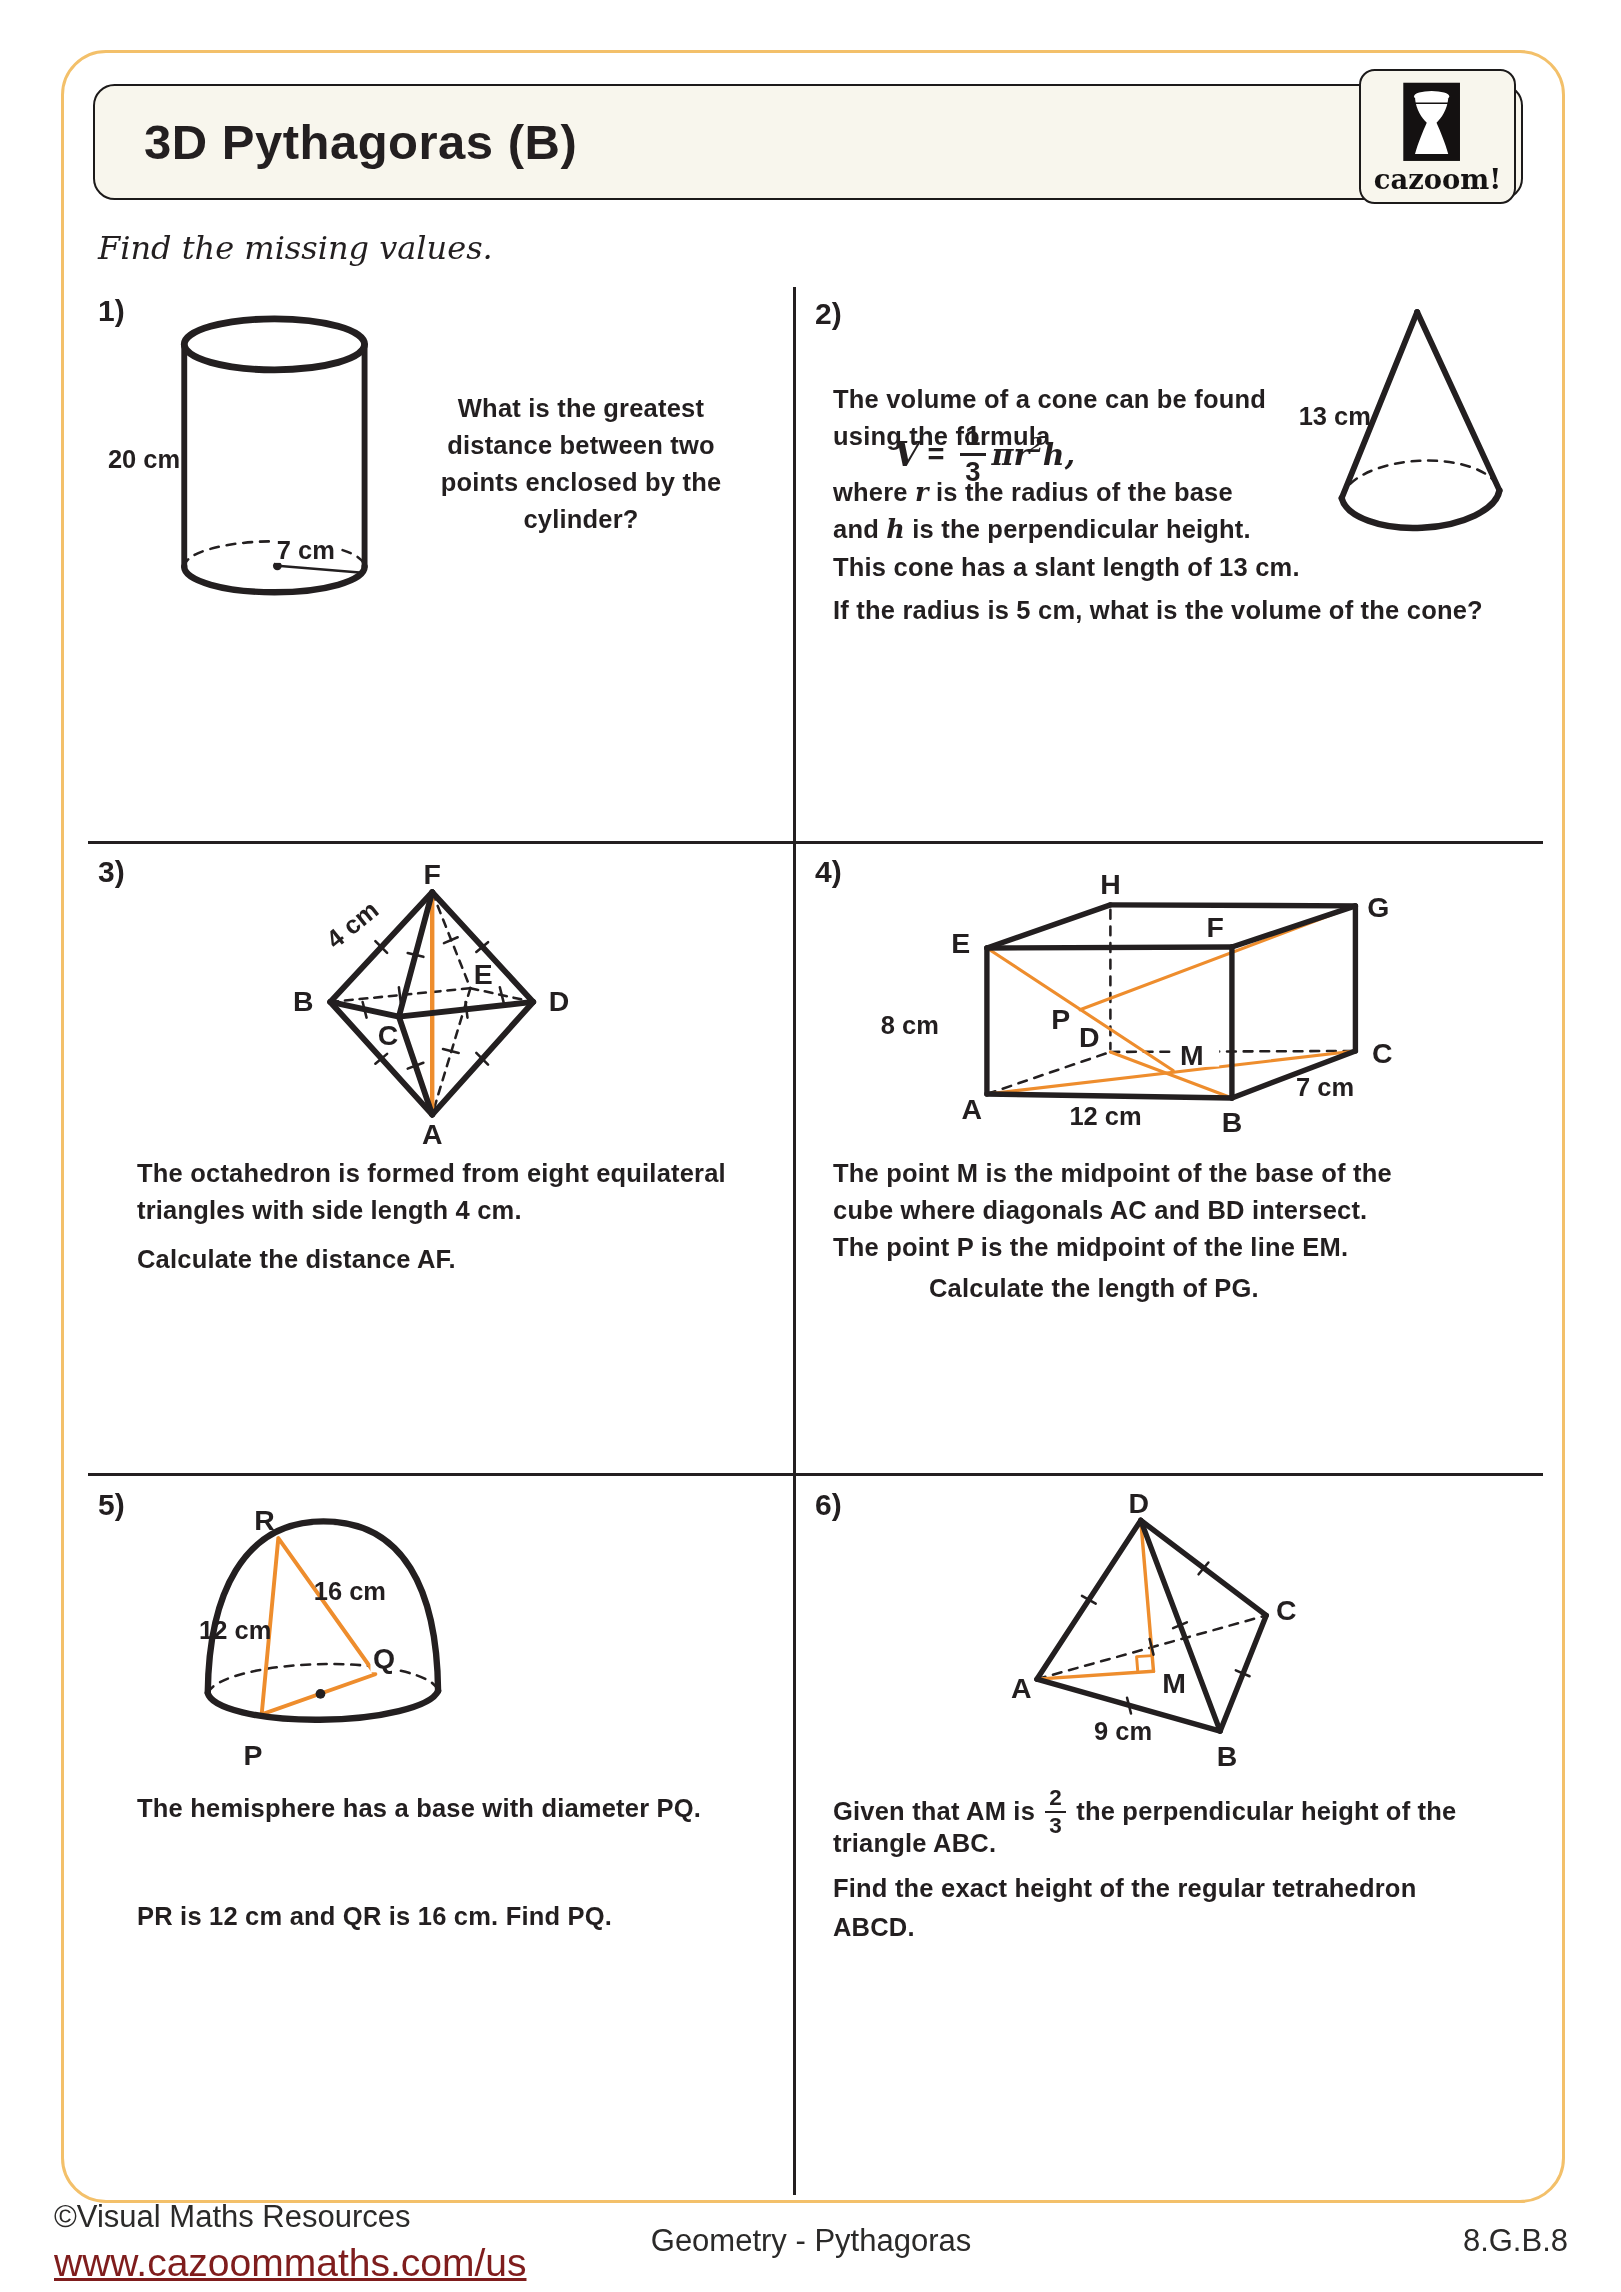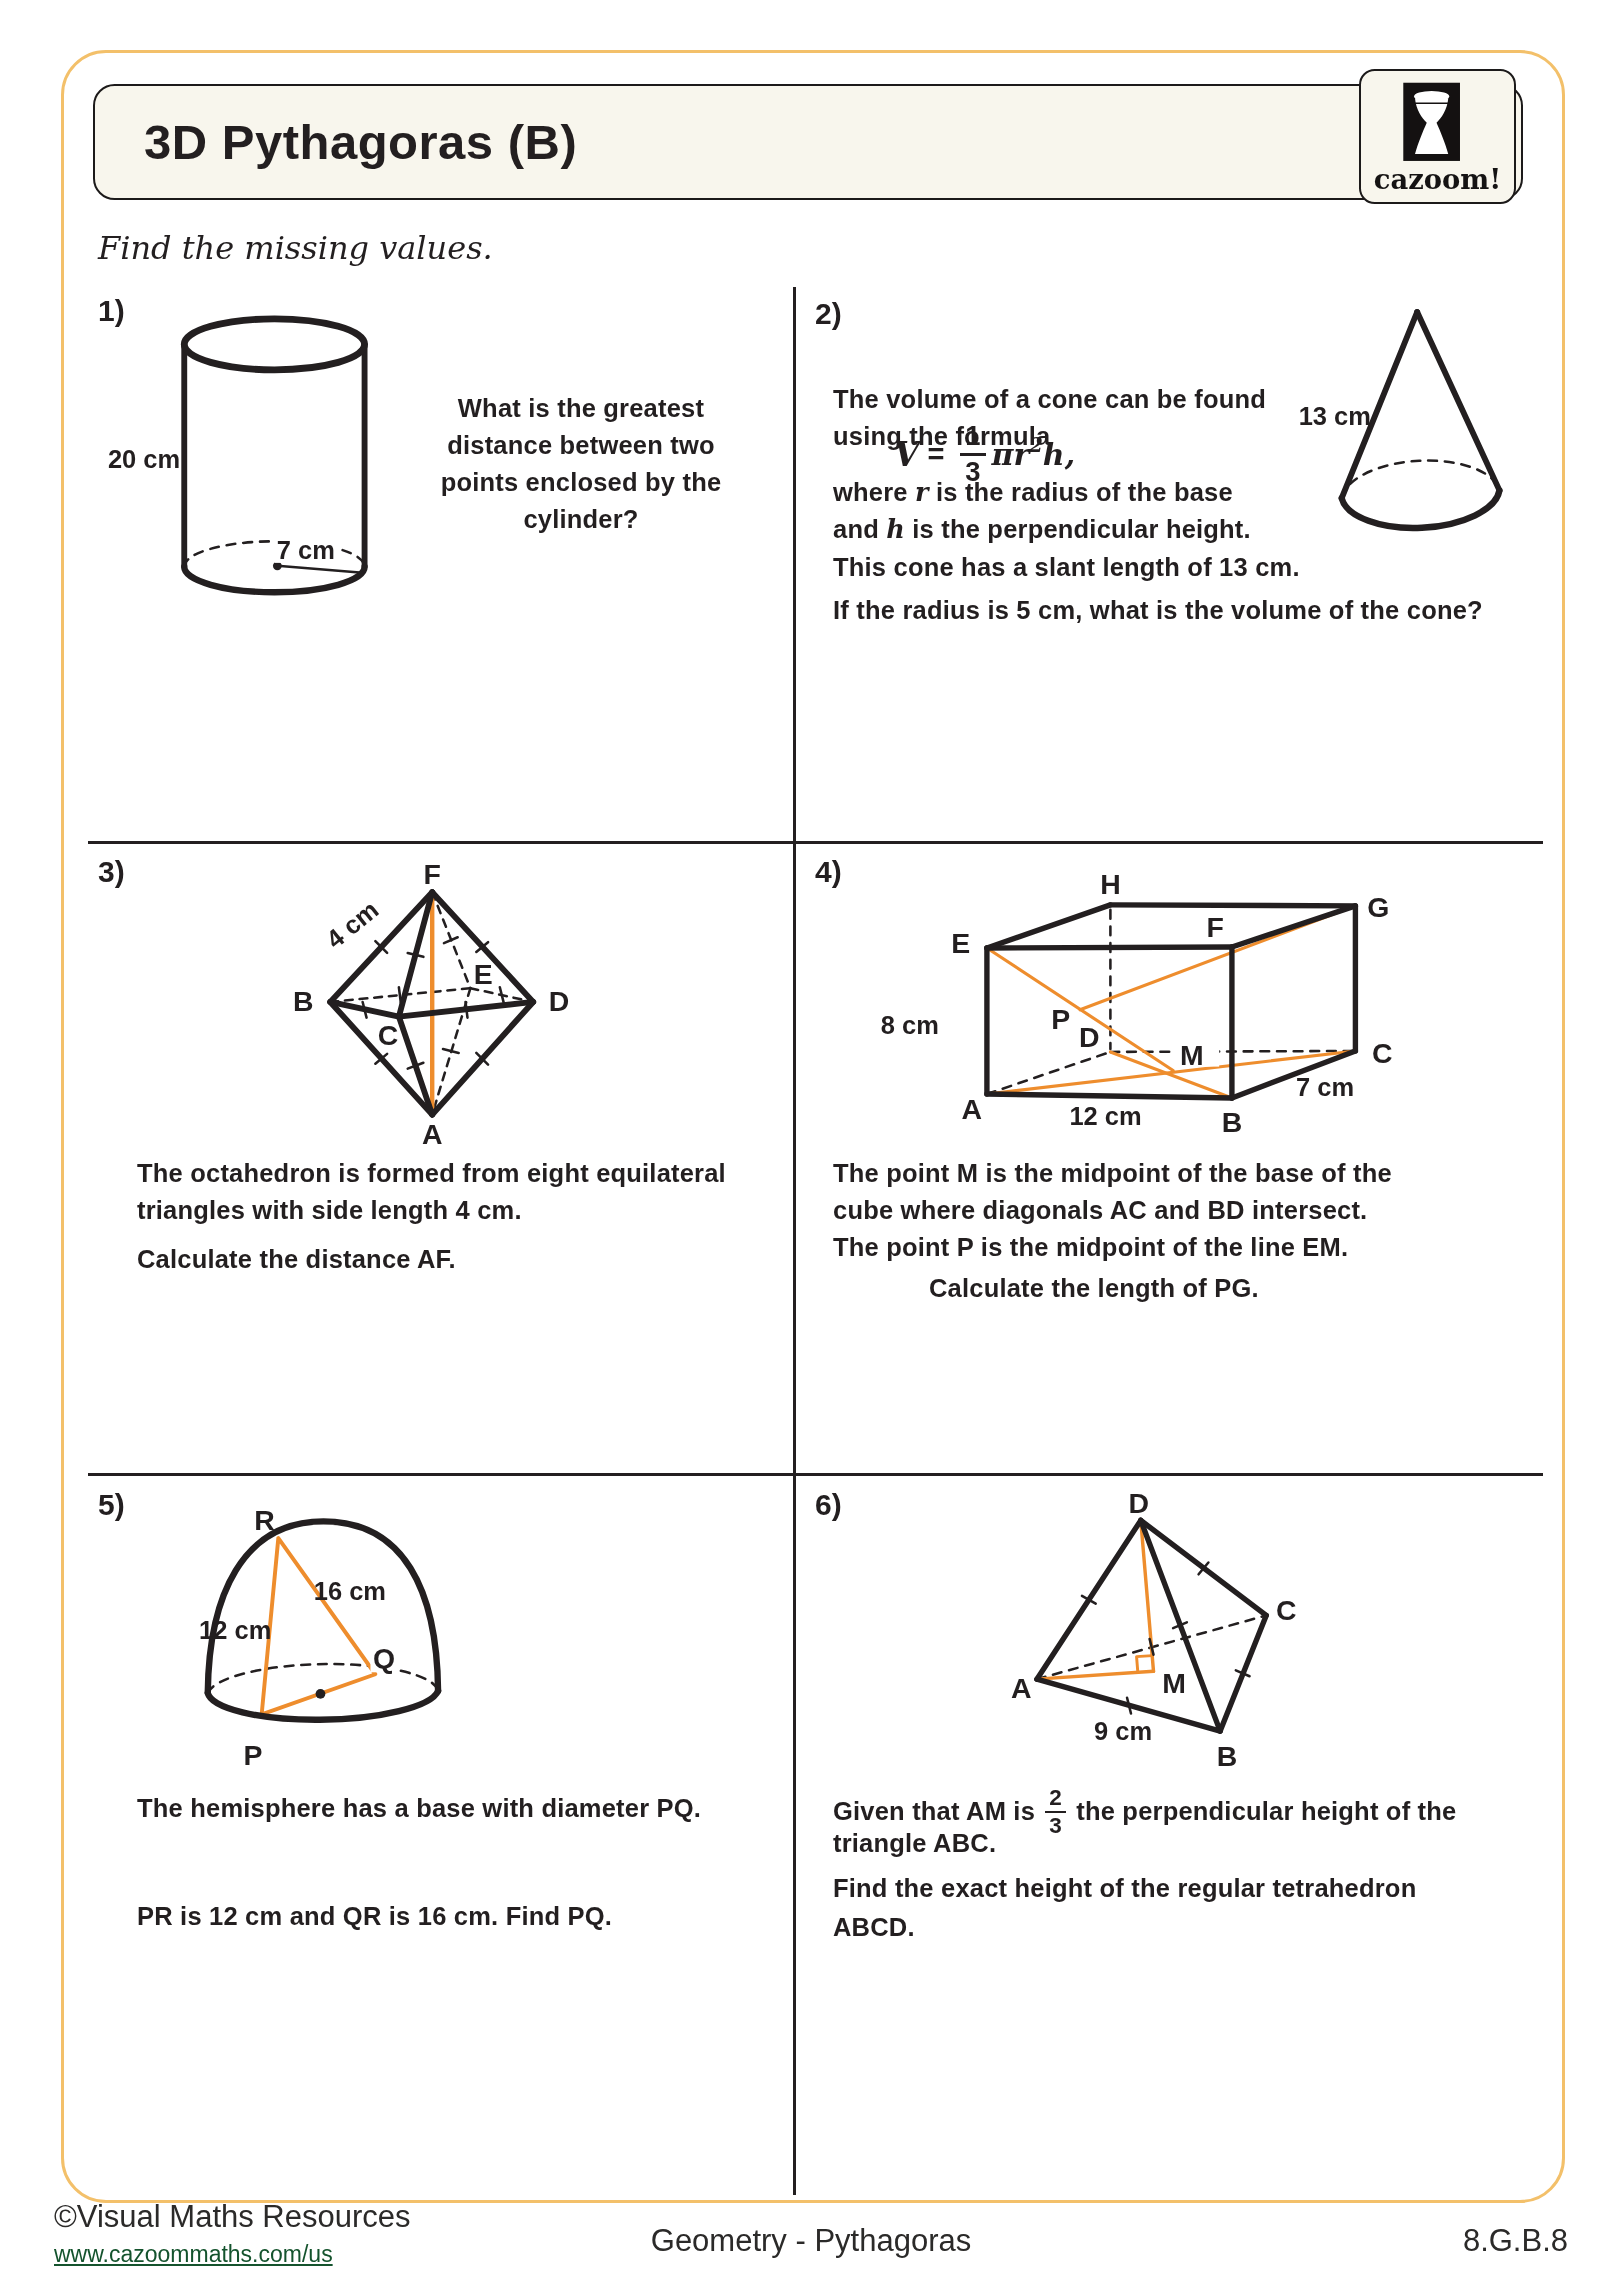--- a/index.html
+++ b/index.html
@@ -26,21 +26,21 @@
   .frac .num, .frac .den { font-size:27.4px; }
   .frac .bar { width:25.5px; border-top:3.4px solid #231f20; margin:2px 0; }
   .f-tail { font-family:"DejaVu Serif", serif; font-style:italic; font-weight:700; font-size:30px; }
   .f-sup { font-family:"DejaVu Serif", serif; font-style:italic; font-weight:700; font-size:19.6px;
            position:relative; top:-8.8px; }
   .fr6 { margin:0 9.8px; }
   .fr6 .num, .fr6 .den { font-size:22.5px; }
   .fr6 .bar { width:21.6px; border-top:2.9px solid #231f20; margin:1px 0; }
   .q6line1 { display:flex; align-items:center; height:55px; }
   .footer-txt { font-size:31px; color:#2b2a29; }
-  .footer-link { font-size:23px; color:#14532d; text-decoration:underline; }
+  .footer-link { font-size:39px; color:#7f1d1d; text-decoration:underline; }
   svg text.lbl { font-family:"Liberation Sans", sans-serif; font-weight:700; font-size:29px; fill:#231f20; }
   svg text.dim { font-family:"Liberation Sans", sans-serif; font-weight:700; font-size:26px; fill:#231f20; }
   svg { pointer-events:none; }
 </style>
 </head>
 <body>
 
 <div id="page">
 
   <div class="abs frame" style="left:61px; top:50px; width:1498px; height:2147px;"></div>

